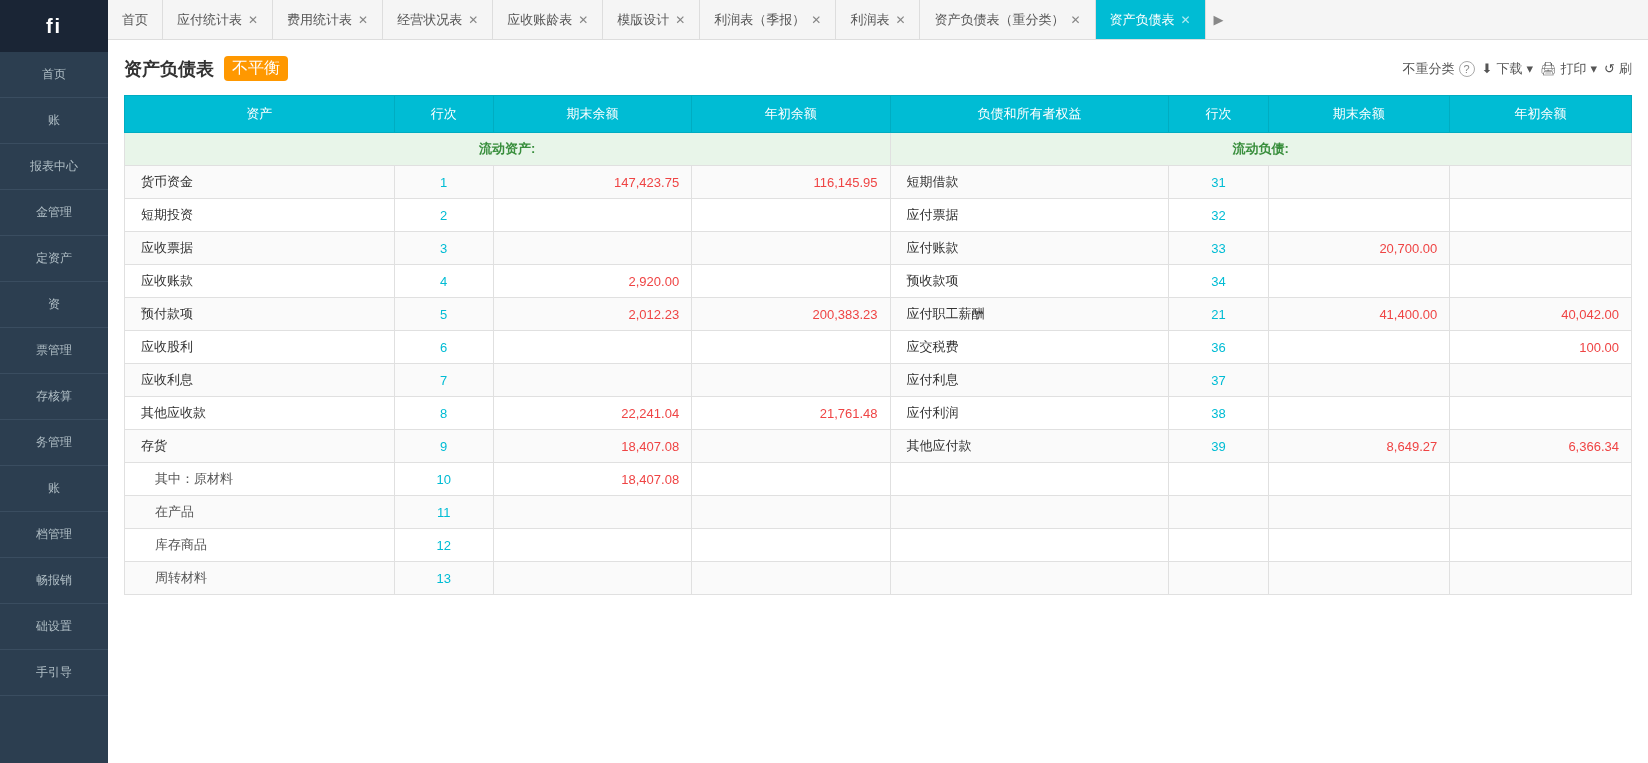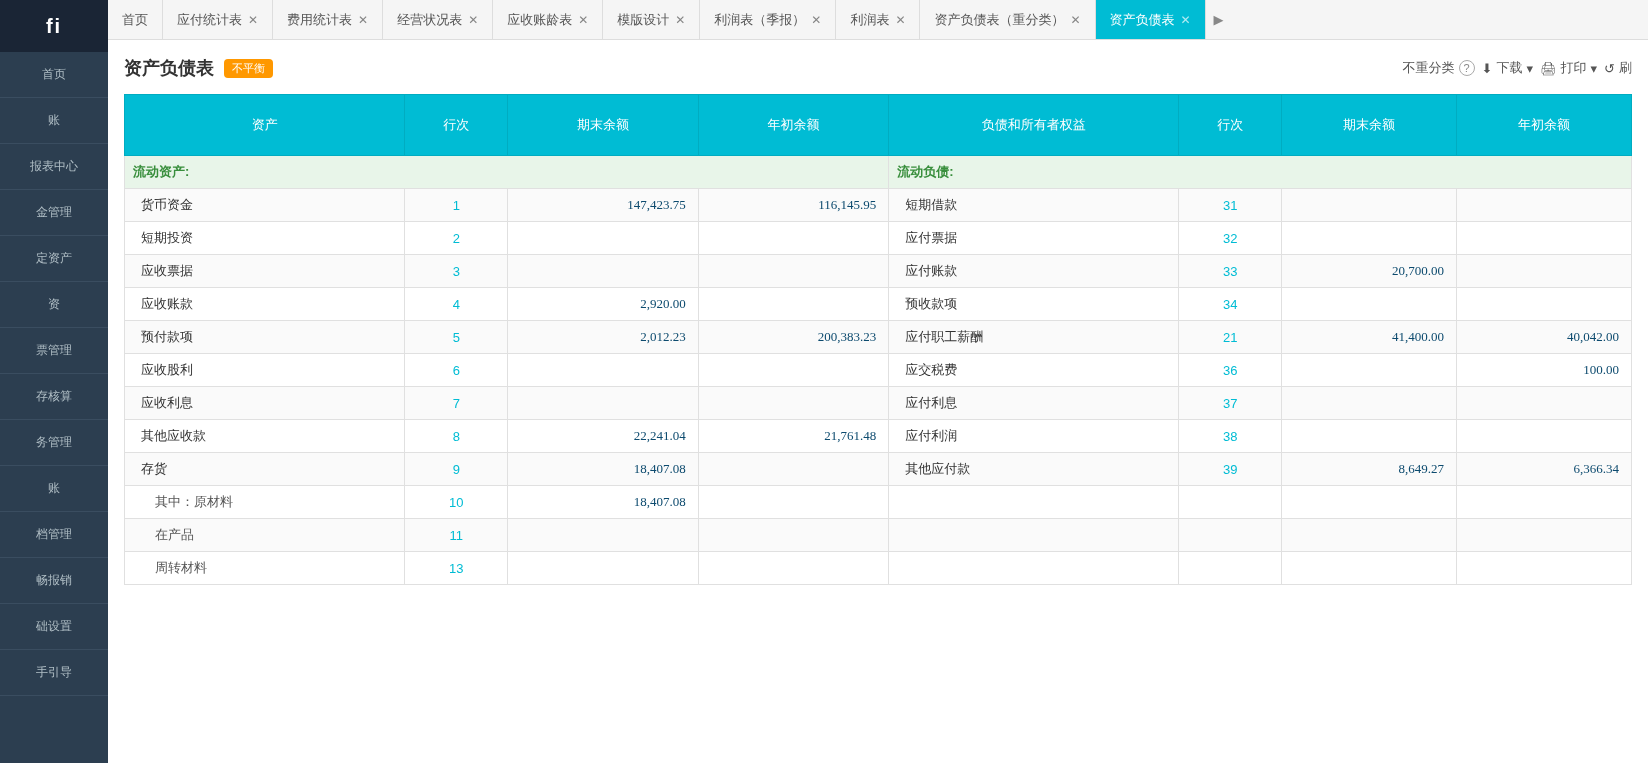--- a/index.html
+++ b/index.html
@@ -76,53 +76,53 @@
       display: flex;
       align-items: center;
       justify-content: space-between;
       margin-bottom: 14px;
     }
     .page-title-area { display: flex; align-items: center; gap: 10px; }
     .page-title { font-size: 18px; font-weight: bold; color: #333; }
     .badge-unbalanced {
       background: #ff9800;
       color: #fff;
-      font-size: 11px;
+      font-size: 16px;
       padding: 2px 8px;
       border-radius: 4px;
     }
     .page-actions { display: flex; align-items: center; gap: 7px; font-size: 13px; color: #555; }
     .action-item { display: flex; align-items: center; gap: 4px; cursor: pointer; }
 
     
     .report-table { width: 100%; border-collapse: collapse; font-size: 13px; }
     .report-table th {
       background: #00bcd4;
       color: #fff;
-      padding: 21px 8px;
+      padding: 9px 8px;
       text-align: center;
       border: 1px solid #00acc1;
       font-weight: normal;
     }
     .report-table td {
       padding: 7px 8px;
       border: 1px solid #e0e0e0;
       text-align: center;
       color: #333;
     }
     .report-table tr.section-header td {
       background: #e8f5e9;
       font-weight: bold;
-      text-align: left;
+      text-align: center;
       color: #388e3c;
     }
     .report-table tr:nth-child(even):not(.section-header) td { background: #fafafa; }
     .report-table td.label { text-align: left; padding-left: 16px; }
     .report-table td.label-sub { text-align: left; padding-left: 30px; color: #555; }
-    .report-table td.num { text-align: right; padding-right: 12px; color: #0c4a6e; font-family: Liberation Serif, serif; }
+    .report-table td.num { text-align: right; padding-right: 12px; color: #ef4444; }
     .report-table td.row-num { color: #00bcd4; }
   </style>
 </head>
 <body>
 
 <div class="app-container">
 
   <div class="sidebar">
     <div class="sidebar-logo">fi</div>
     <div class="sidebar-item">首页</div>
@@ -337,20 +337,30 @@
       <td class="label-sub">在产品</td>
       <td class="row-num">11</td>
       <td class="num"></td>
       <td class="num"></td>
       <td class="label"></td>
       <td class="row-num"></td>
       <td class="num"></td>
       <td class="num"></td>
     </tr>
             <tr>
+      <td class="label-sub">库存商品</td>
+      <td class="row-num">12</td>
+      <td class="num"></td>
+      <td class="num"></td>
+      <td class="label"></td>
+      <td class="row-num"></td>
+      <td class="num"></td>
+      <td class="num"></td>
+    </tr>
+            <tr>
       <td class="label-sub">周转材料</td>
       <td class="row-num">13</td>
       <td class="num"></td>
       <td class="num"></td>
       <td class="label"></td>
       <td class="row-num"></td>
       <td class="num"></td>
       <td class="num"></td>
     </tr>
           </tbody>

